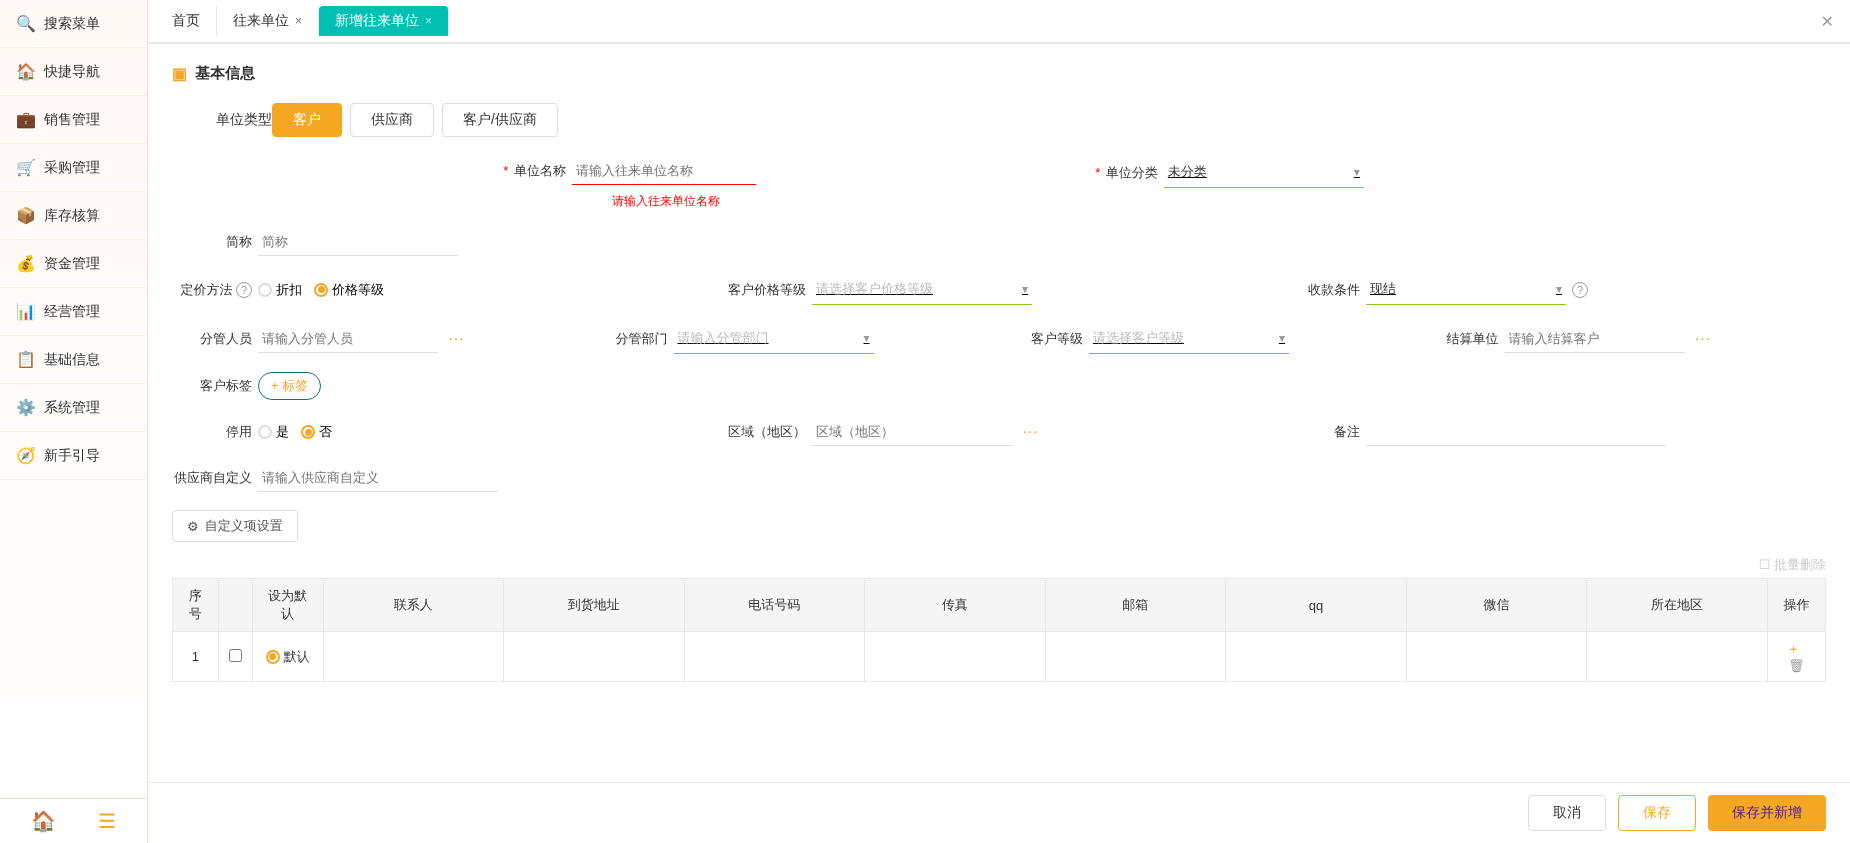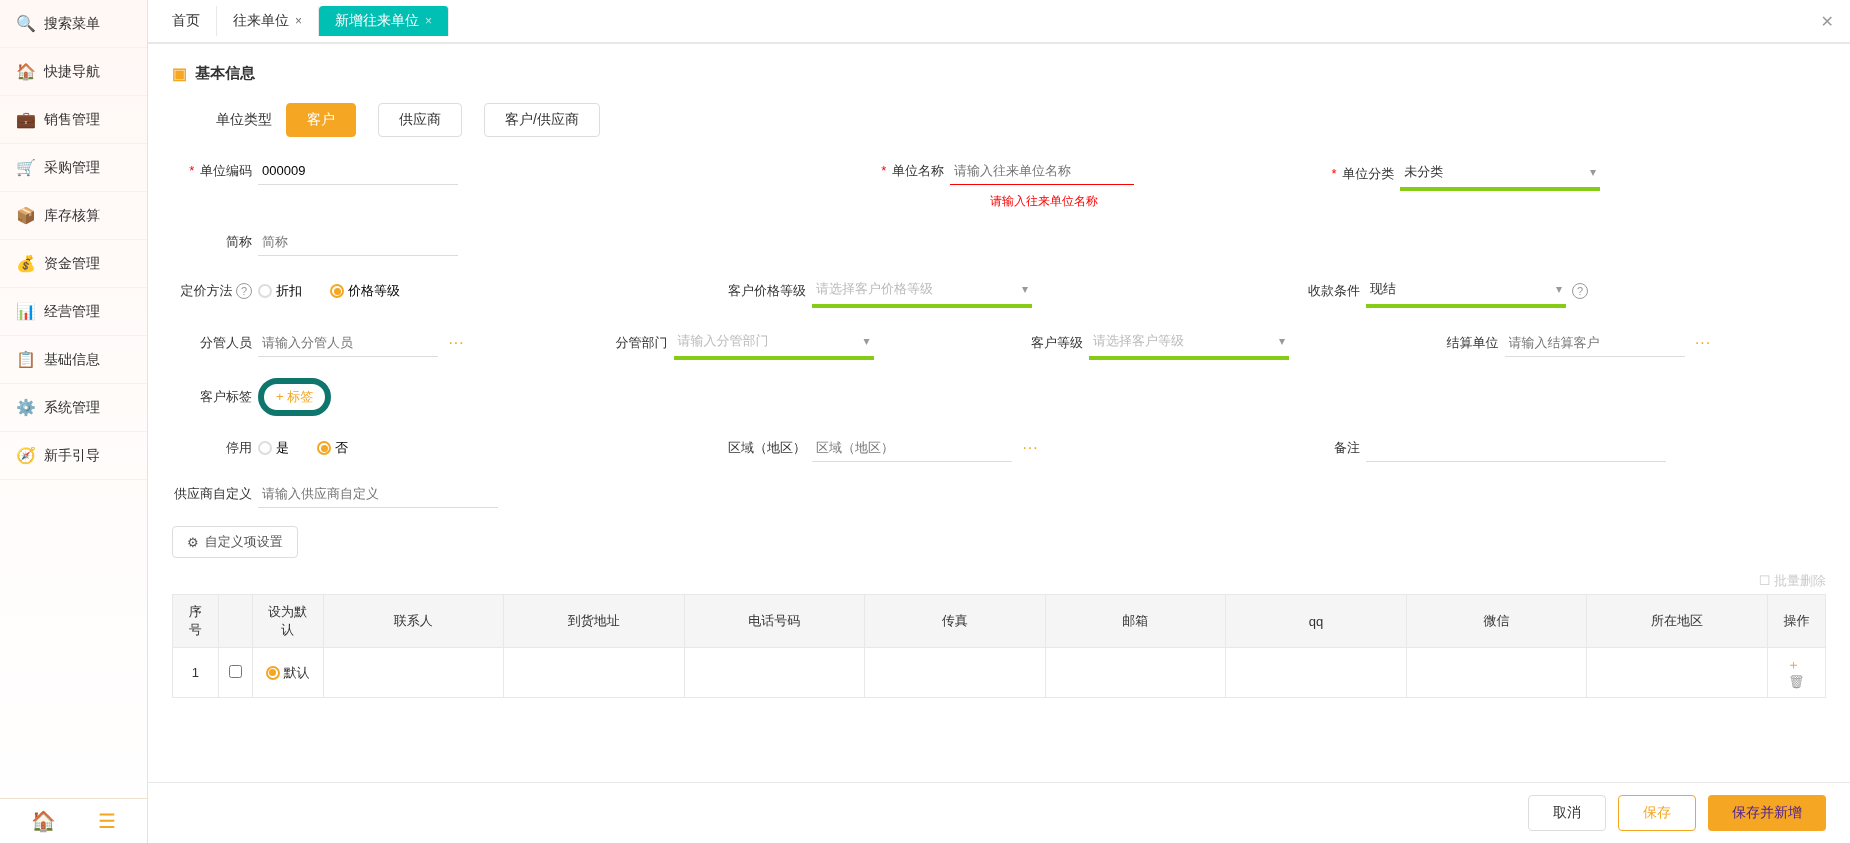--- a/index.html
+++ b/index.html
@@ -120,21 +120,20 @@
       gap: 8px;
     }
     .unit-btn {
       padding: 7px 20px;
       border: 1px solid #ddd;
       border-radius: 4px;
       font-size: 14px;
       cursor: pointer;
       background: #fff;
       color: #333;
-      margin-left: 14px;
     }
     .unit-btn.active {
       background: #f5a623;
       color: #fff;
       border-color: #f5a623;
     }
 
     
     .form-row {
       display: flex;
@@ -167,57 +166,58 @@
       outline: none;
       min-width: 120px;
       background: transparent;
     }
     .field-input.error-border { border-bottom-color: red; }
     .error-msg { color: red; font-size: 12px; margin-top: 2px; display: block; }
 
     .field-select {
       flex: 1;
       border: none;
-      border-bottom: 4px solid #84cc16;
+      border-bottom: 1px solid #84cc16;
       padding: 6px 4px;
       font-size: 13px;
       outline: none;
       min-width: 120px;
       background: transparent;
       display: flex;
       align-items: center;
       justify-content: space-between;
       cursor: pointer;
+      text-decoration: underline;
     }
     .select-placeholder { color: #bbb; font-size: 13px; }
     .select-value { color: #333; font-size: 13px; }
     .chevron { color: #999; font-size: 12px; }
 
     .dots-btn { color: #f5a623; cursor: pointer; font-size: 16px; padding: 0 4px; }
 
     
-    .radio-group { display: flex; align-items: center; gap: 28px; }
+    .radio-group { display: flex; align-items: center; gap: 12px; }
     .radio-item { display: flex; align-items: center; gap: 4px; font-size: 13px; cursor: pointer; }
     .radio-circle {
       width: 14px; height: 14px;
       border-radius: 50%;
       border: 2px solid #ddd;
       display: flex; align-items: center; justify-content: center;
     }
     .radio-circle.checked { border-color: #f5a623; }
     .radio-circle.checked::after {
       content: '';
       width: 7px; height: 7px;
       background: #f5a623;
       border-radius: 50%;
     }
 
     
     .tag-btn {
-      border: 6px solid #0f766e;
+      border: 1px solid #0f766e;
       color: #f5a623;
       background: #fff;
       border-radius: 20px;
       padding: 4px 12px;
       font-size: 13px;
       cursor: pointer;
     }
 
     
     .custom-settings-btn {
@@ -389,27 +389,20 @@
     <div class="unit-type-row">
       <span class="unit-type-label">单位类型</span>
       <div class="unit-type-btns">
         <button class="unit-btn active">客户</button>
         <button class="unit-btn">供应商</button>
         <button class="unit-btn">客户/供应商</button>
       </div>
     </div>
 
     <div class="form-row">
-      <div class="form-field">
-        <span class="field-label">
-          <span class="required-star">*</span>
-          <span>单位编码</span>
-        </span>
-        <input class="field-input" type="text" value="000009" style="max-width: 200px;">
-      </div>
       <div class="form-field field-col" style="flex:1.2">
         <div style="display:flex;align-items:center;gap:6px;">
           <span class="field-label">
             <span class="required-star">*</span>
             <span>单位名称</span>
           </span>
           <input class="field-input error-border" type="text" style="max-width: 260px;" placeholder="请输入往来单位名称">
         </div>
         <span class="error-msg" style="margin-left:90px;">请输入往来单位名称</span>
       </div>

